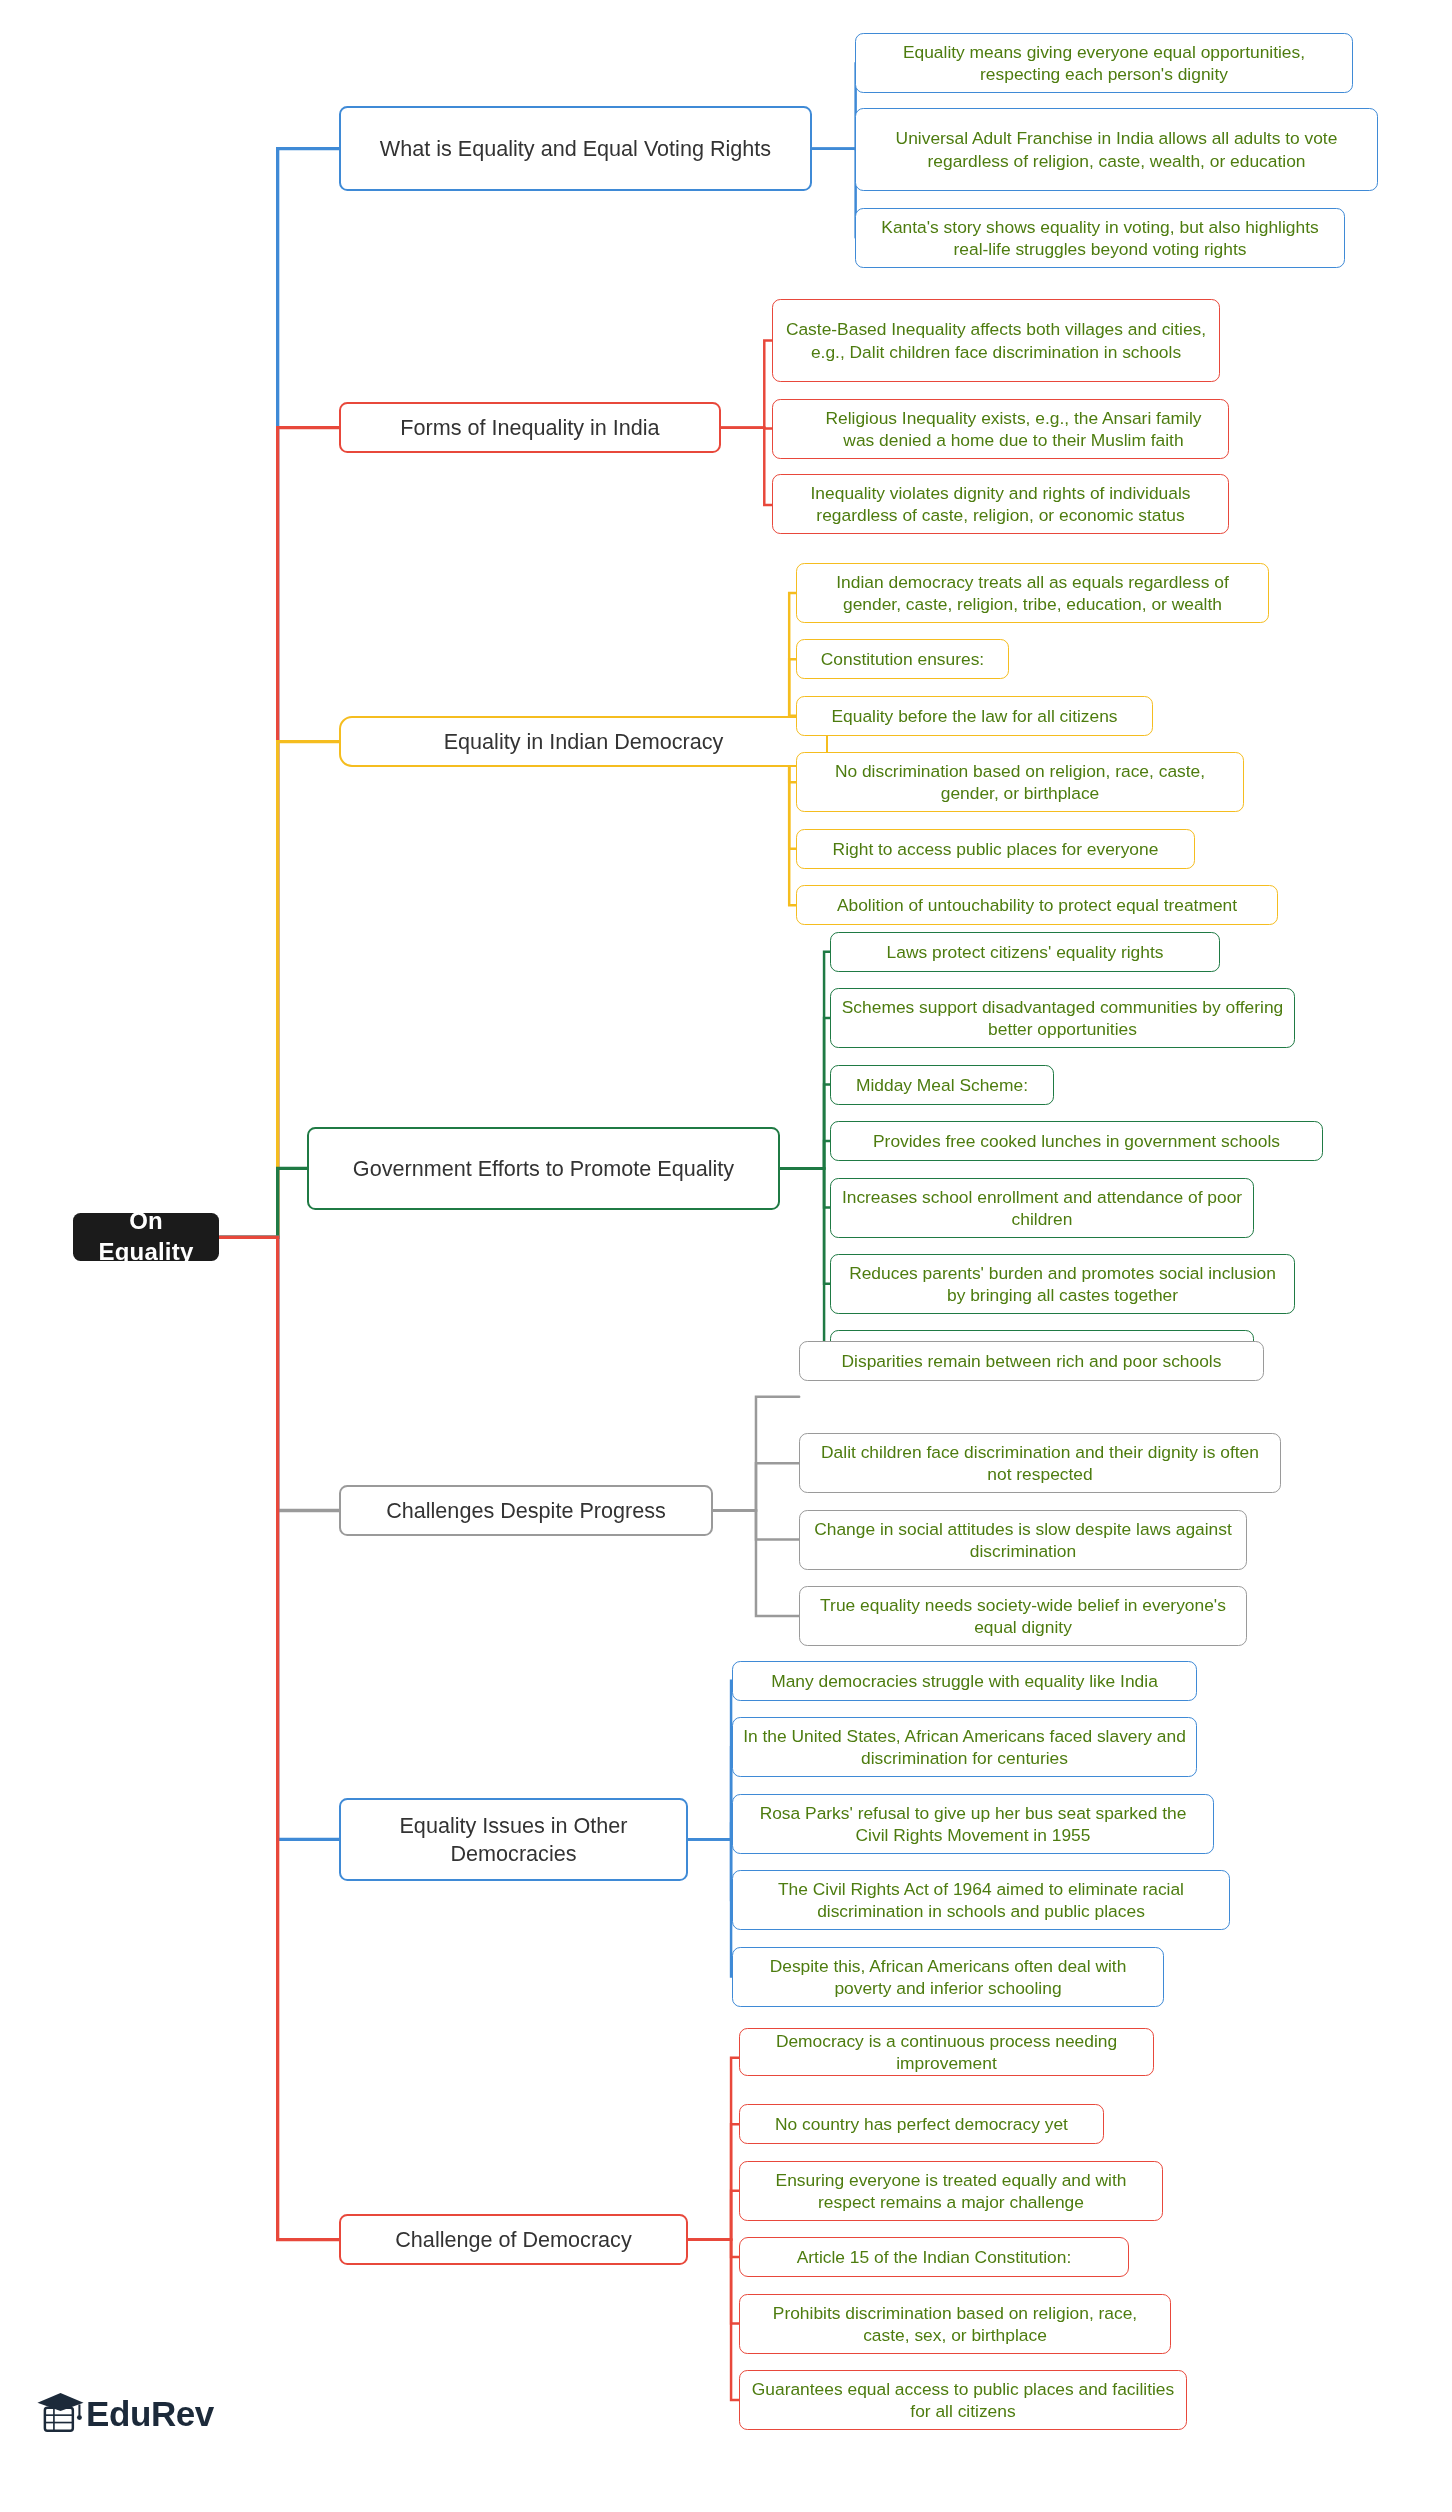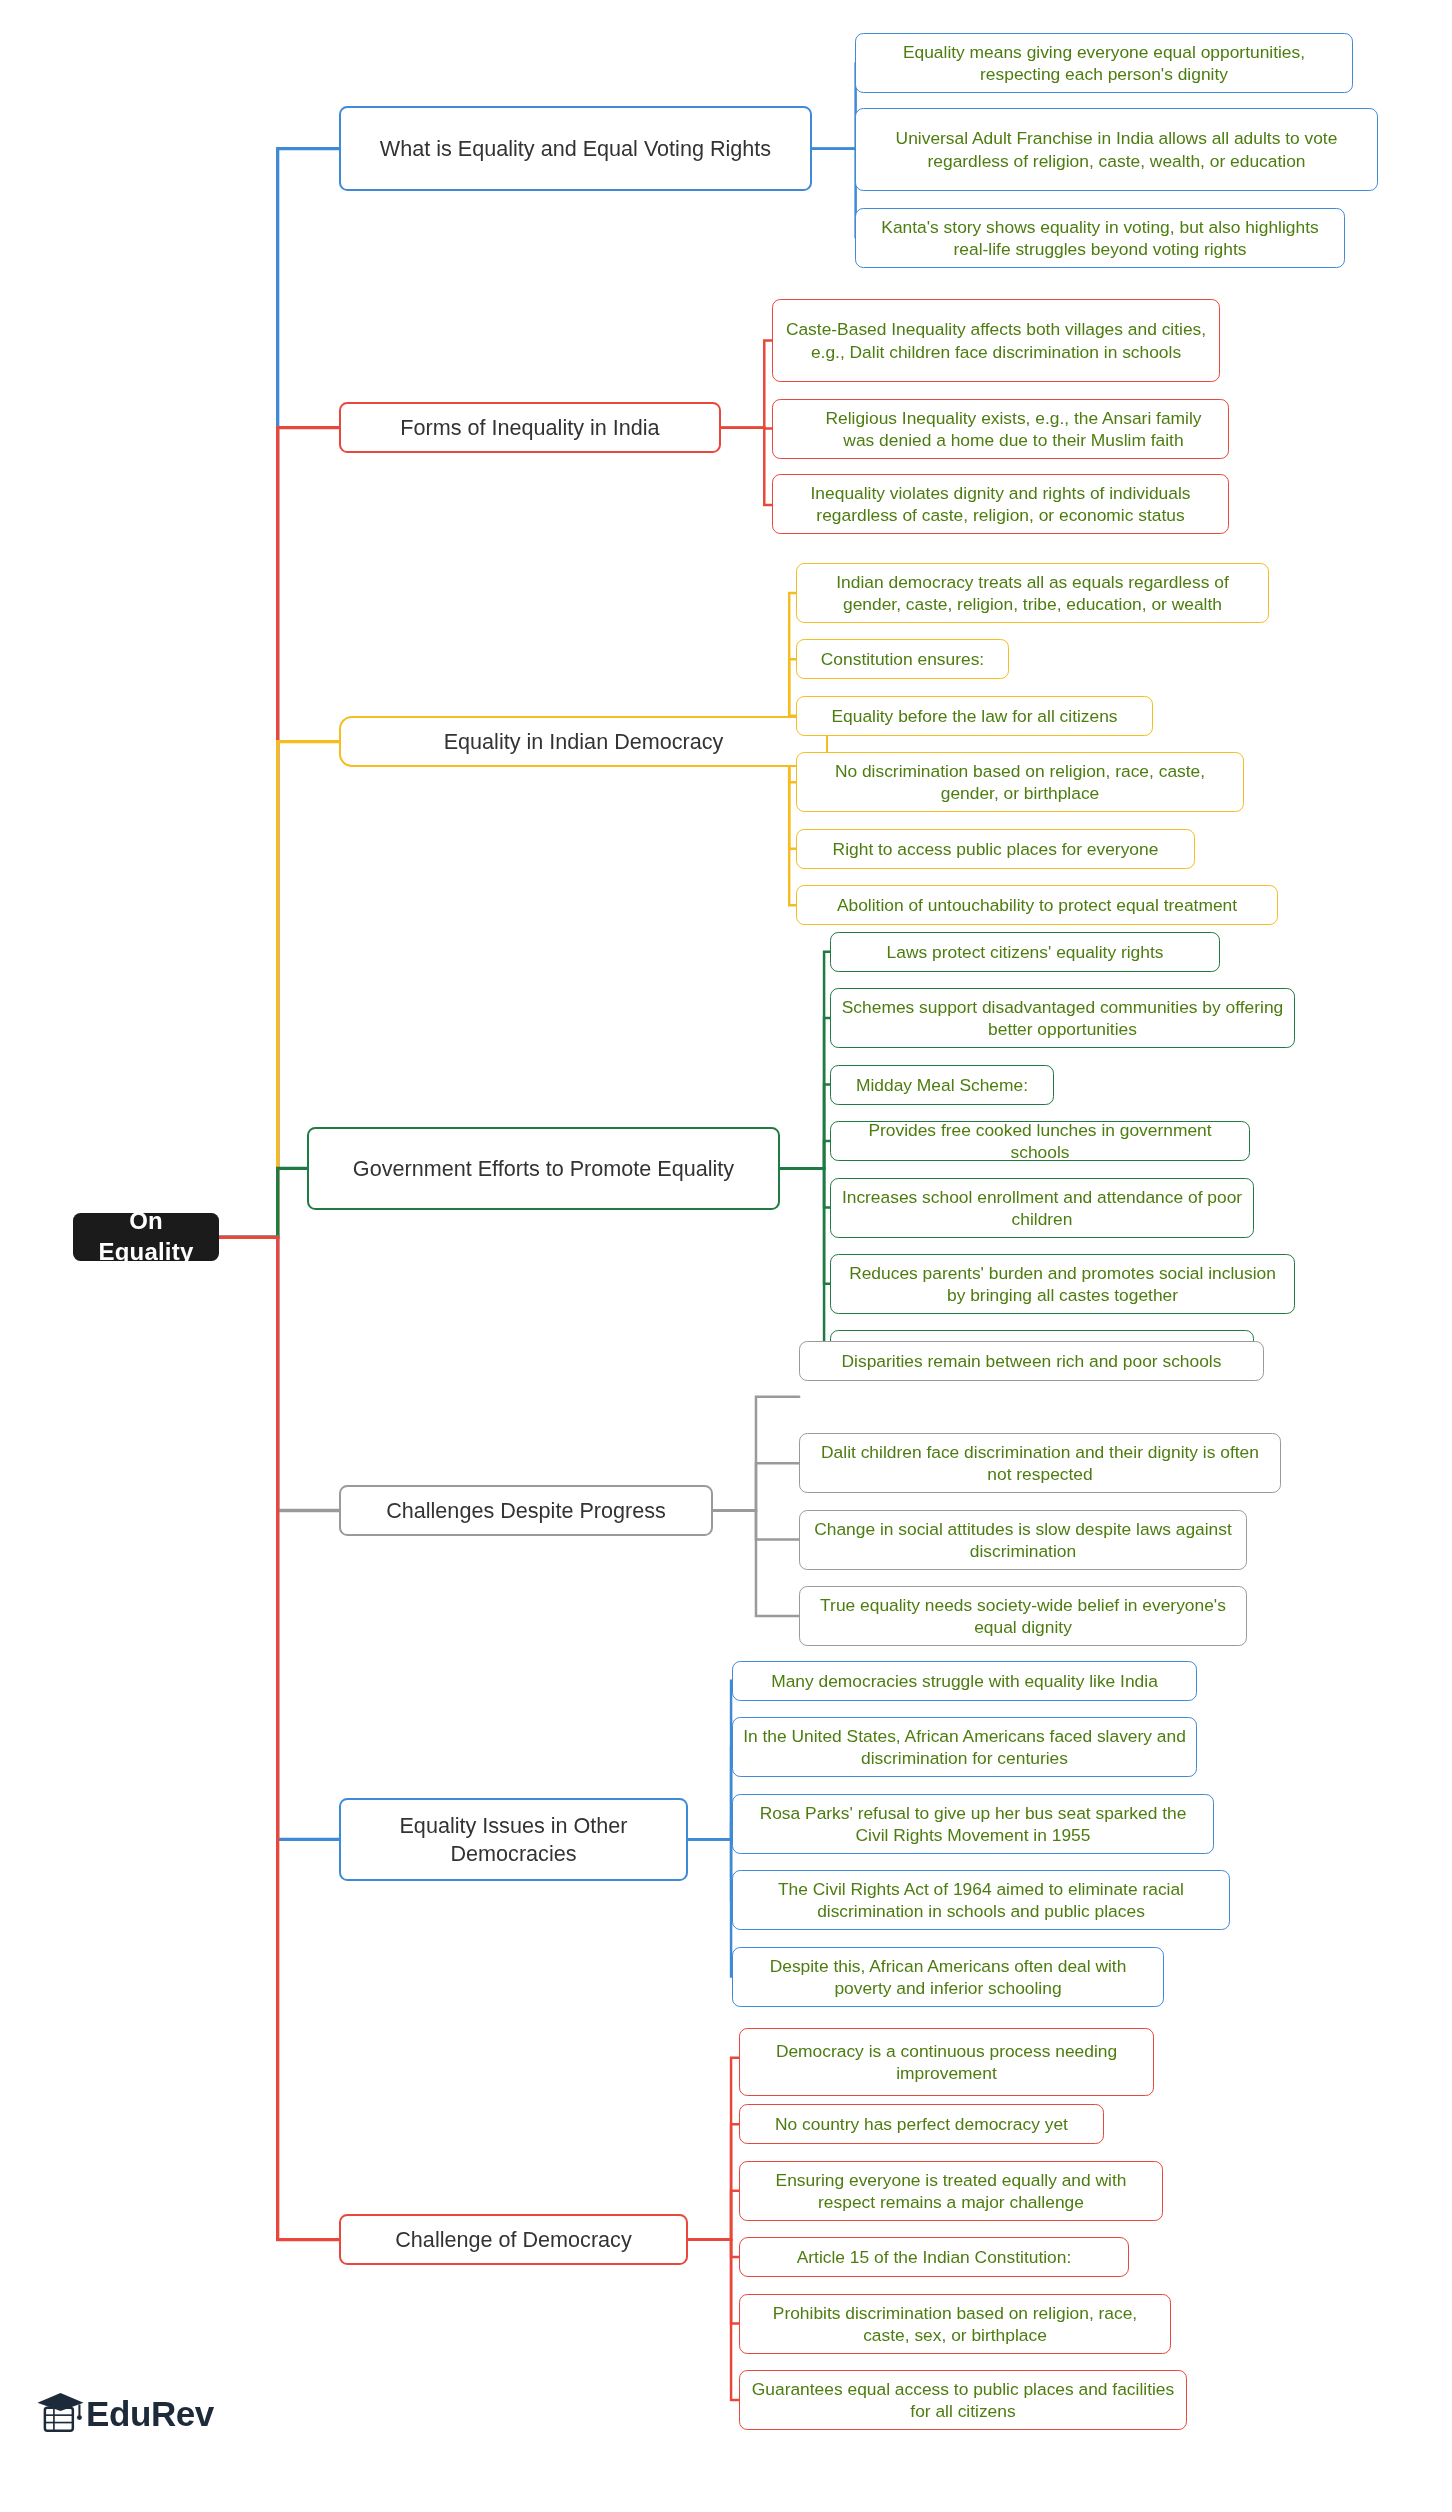--- a/index.html
+++ b/index.html
@@ -117,37 +117,37 @@
       <div class="node leaf c-yellow" style="left: 796px; top: 563px; width: 473px; height: 60px; border-color: rgb(245, 189, 31);">Indian democracy treats all as equals regardless of gender, caste, religion, tribe, education, or wealth</div>
       <div class="node leaf c-yellow" style="left: 796px; top: 639px; width: 213px; height: 40px; border-color: rgb(245, 189, 31);">Constitution ensures:</div>
       <div class="node leaf c-yellow" style="left: 796px; top: 696px; width: 357px; height: 40px; border-color: rgb(245, 189, 31);">Equality before the law for all citizens</div>
       <div class="node leaf c-yellow" style="left: 796px; top: 752px; width: 448px; height: 60px; border-color: rgb(245, 189, 31);">No discrimination based on religion, race, caste, gender, or birthplace</div>
       <div class="node leaf c-yellow" style="left: 796px; top: 829px; width: 399px; height: 40px; border-color: rgb(245, 189, 31);">Right to access public places for everyone</div>
       <div class="node leaf c-yellow" style="left: 796px; top: 885px; width: 482px; height: 40px; border-color: rgb(245, 189, 31);">Abolition of untouchability to protect equal treatment</div>
       <div class="node branch c-green" style="left: 307px; top: 1127px; width: 473px; height: 83px; border-color: rgb(31, 122, 68);">Government Efforts to Promote Equality</div>
       <div class="node leaf c-green" style="left: 830px; top: 932px; width: 390px; height: 40px; border-color: rgb(31, 122, 68);">Laws protect citizens' equality rights</div>
       <div class="node leaf c-green" style="left: 830px; top: 988px; width: 465px; height: 60px; border-color: rgb(31, 122, 68);">Schemes support disadvantaged communities by offering better opportunities</div>
       <div class="node leaf c-green" style="left: 830px; top: 1065px; width: 224px; height: 40px; border-color: rgb(31, 122, 68);">Midday Meal Scheme:</div>
-      <div class="node leaf c-green" style="left: 830px; top: 1121px; width: 420px; height: 40px; border-color: rgb(31, 122, 68);">Provides free cooked lunches in government schools</div>
+      <div class="node leaf c-green" style="left: 830px; top: 1121px; width: 493px; height: 40px; border-color: rgb(31, 122, 68);">Provides free cooked lunches in government schools</div>
       <div class="node leaf c-green" style="left: 830px; top: 1178px; width: 424px; height: 60px; border-color: rgb(31, 122, 68);">Increases school enrollment and attendance of poor children</div>
       <div class="node leaf c-green" style="left: 830px; top: 1254px; width: 465px; height: 60px; border-color: rgb(31, 122, 68);">Reduces parents' burden and promotes social inclusion by bringing all castes together</div>
       <div class="node leaf c-green" style="left: 830px; top: 1330px; width: 424px; height: 40px; border-color: rgb(31, 122, 68);">Helps hungry children focus better on studies</div>
       <div class="node branch c-gray" style="left: 339px; top: 1485px; width: 374px; height: 51px; border-color: rgb(154, 154, 154);">Challenges Despite Progress</div>
       <div class="node leaf c-gray" style="left: 799px; top: 1341px; width: 465px; height: 40px; border-color: rgb(154, 154, 154);">Disparities remain between rich and poor schools</div>
       <div class="node leaf c-gray" style="left: 799px; top: 1433px; width: 482px; height: 60px; border-color: rgb(154, 154, 154);">Dalit children face discrimination and their dignity is often not respected</div>
       <div class="node leaf c-gray" style="left: 799px; top: 1510px; width: 448px; height: 60px; border-color: rgb(154, 154, 154);">Change in social attitudes is slow despite laws against discrimination</div>
       <div class="node leaf c-gray" style="left: 799px; top: 1586px; width: 448px; height: 60px; border-color: rgb(154, 154, 154);">True equality needs society-wide belief in everyone's equal dignity</div>
       <div class="node branch c-blue" style="left: 339px; top: 1798px; width: 349px; height: 83px; border-color: rgb(63, 138, 214);">Equality Issues in Other Democracies</div>
       <div class="node leaf c-blue" style="left: 732px; top: 1661px; width: 465px; height: 40px; border-color: rgb(63, 138, 214);">Many democracies struggle with equality like India</div>
       <div class="node leaf c-blue" style="left: 732px; top: 1717px; width: 465px; height: 60px; border-color: rgb(63, 138, 214);">In the United States, African Americans faced slavery and discrimination for centuries</div>
       <div class="node leaf c-blue" style="left: 732px; top: 1794px; width: 482px; height: 60px; border-color: rgb(63, 138, 214);">Rosa Parks' refusal to give up her bus seat sparked the Civil Rights Movement in 1955</div>
       <div class="node leaf c-blue" style="left: 732px; top: 1870px; width: 498px; height: 60px; border-color: rgb(63, 138, 214);">The Civil Rights Act of 1964 aimed to eliminate racial discrimination in schools and public places</div>
       <div class="node leaf c-blue" style="left: 732px; top: 1947px; width: 432px; height: 60px; border-color: rgb(63, 138, 214);">Despite this, African Americans often deal with poverty and inferior schooling</div>
       <div class="node branch c-red" style="left: 339px; top: 2214px; width: 349px; height: 51px; border-color: rgb(232, 72, 59);">Challenge of Democracy</div>
-      <div class="node leaf c-red" style="left: 739px; top: 2028px; width: 415px; height: 68px; border-color: rgb(232, 72, 59);">Democracy is a continuous process needing improvement</div>
+      <div class="node leaf c-red" style="left: 739px; top: 2028px; width: 415px; height: 48px; border-color: rgb(232, 72, 59);">Democracy is a continuous process needing improvement</div>
       <div class="node leaf c-red" style="left: 739px; top: 2104px; width: 365px; height: 40px; border-color: rgb(232, 72, 59);">No country has perfect democracy yet</div>
       <div class="node leaf c-red" style="left: 739px; top: 2161px; width: 424px; height: 60px; border-color: rgb(232, 72, 59);">Ensuring everyone is treated equally and with respect remains a major challenge</div>
       <div class="node leaf c-red" style="left: 739px; top: 2237px; width: 390px; height: 40px; border-color: rgb(232, 72, 59); border-radius: 9px;">Article 15 of the Indian Constitution:</div>
       <div class="node leaf c-red" style="left: 739px; top: 2294px; width: 432px; height: 60px; border-color: rgb(232, 72, 59);">Prohibits discrimination based on religion, race, caste, sex, or birthplace</div>
       <div class="node leaf c-red" style="left: 739px; top: 2370px; width: 448px; height: 60px; border-color: rgb(232, 72, 59);">Guarantees equal access to public places and facilities for all citizens</div>
     </div>
 
   <div id="logo">
     <span class="mark">
       <svg width="51" height="51" viewBox="0 0 62 62">

